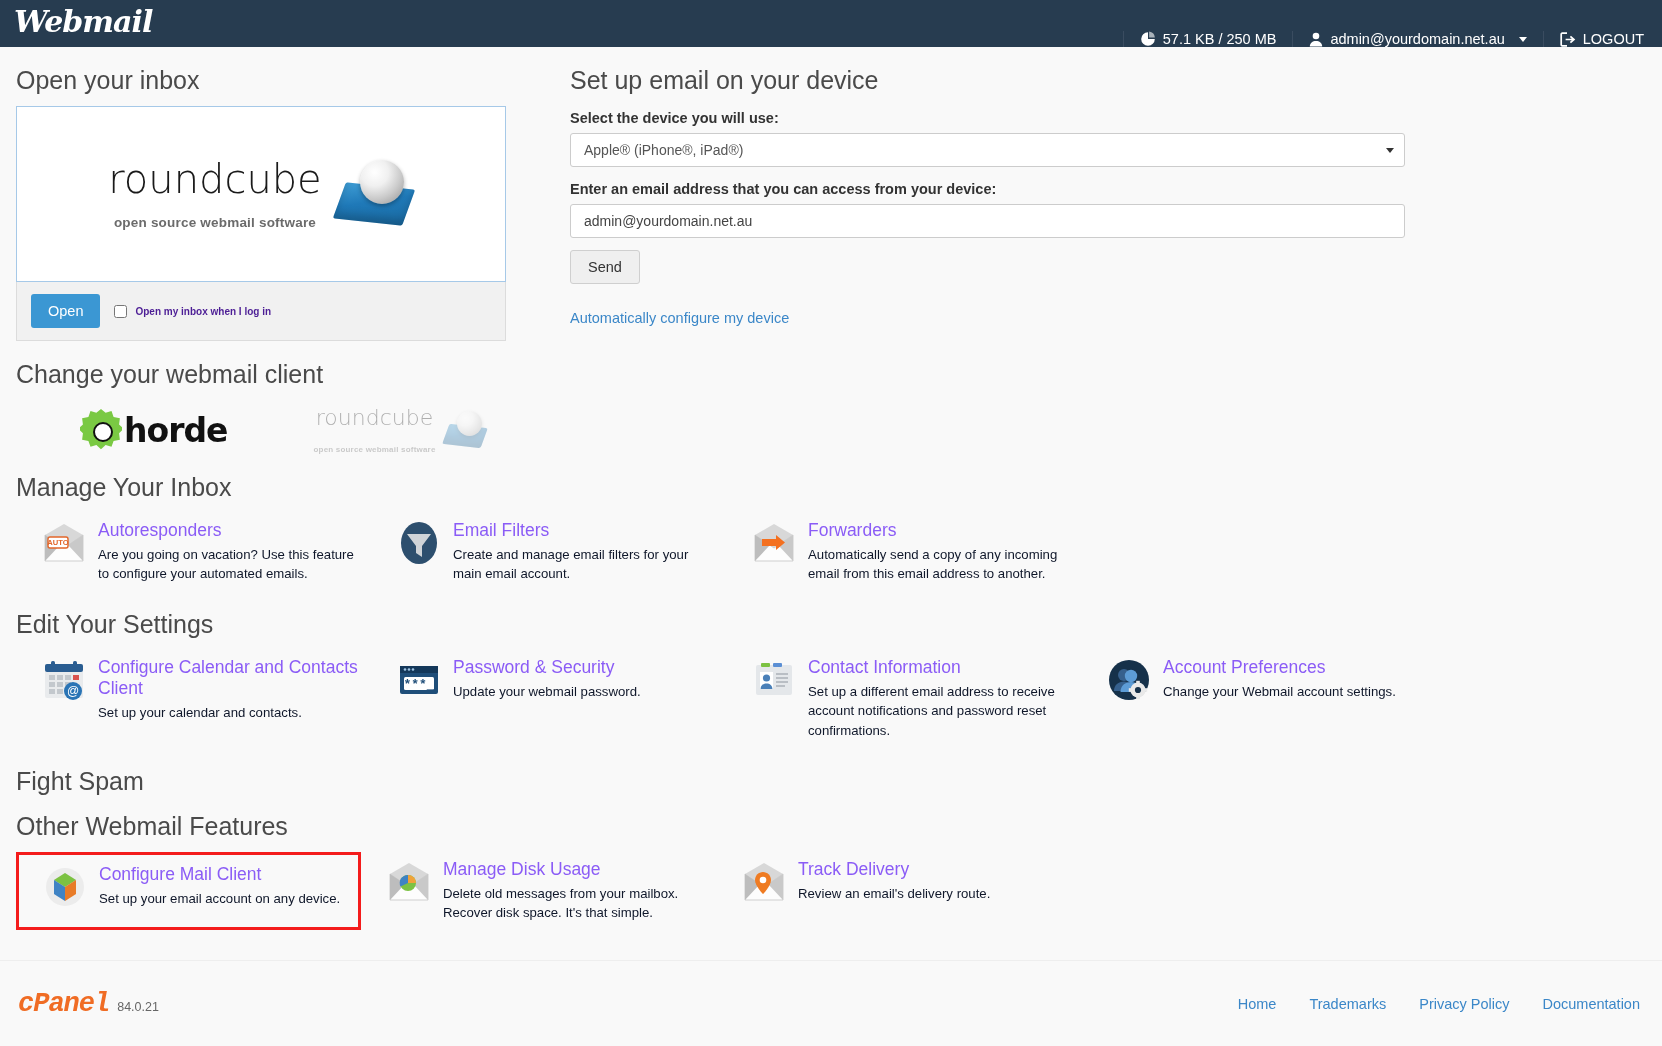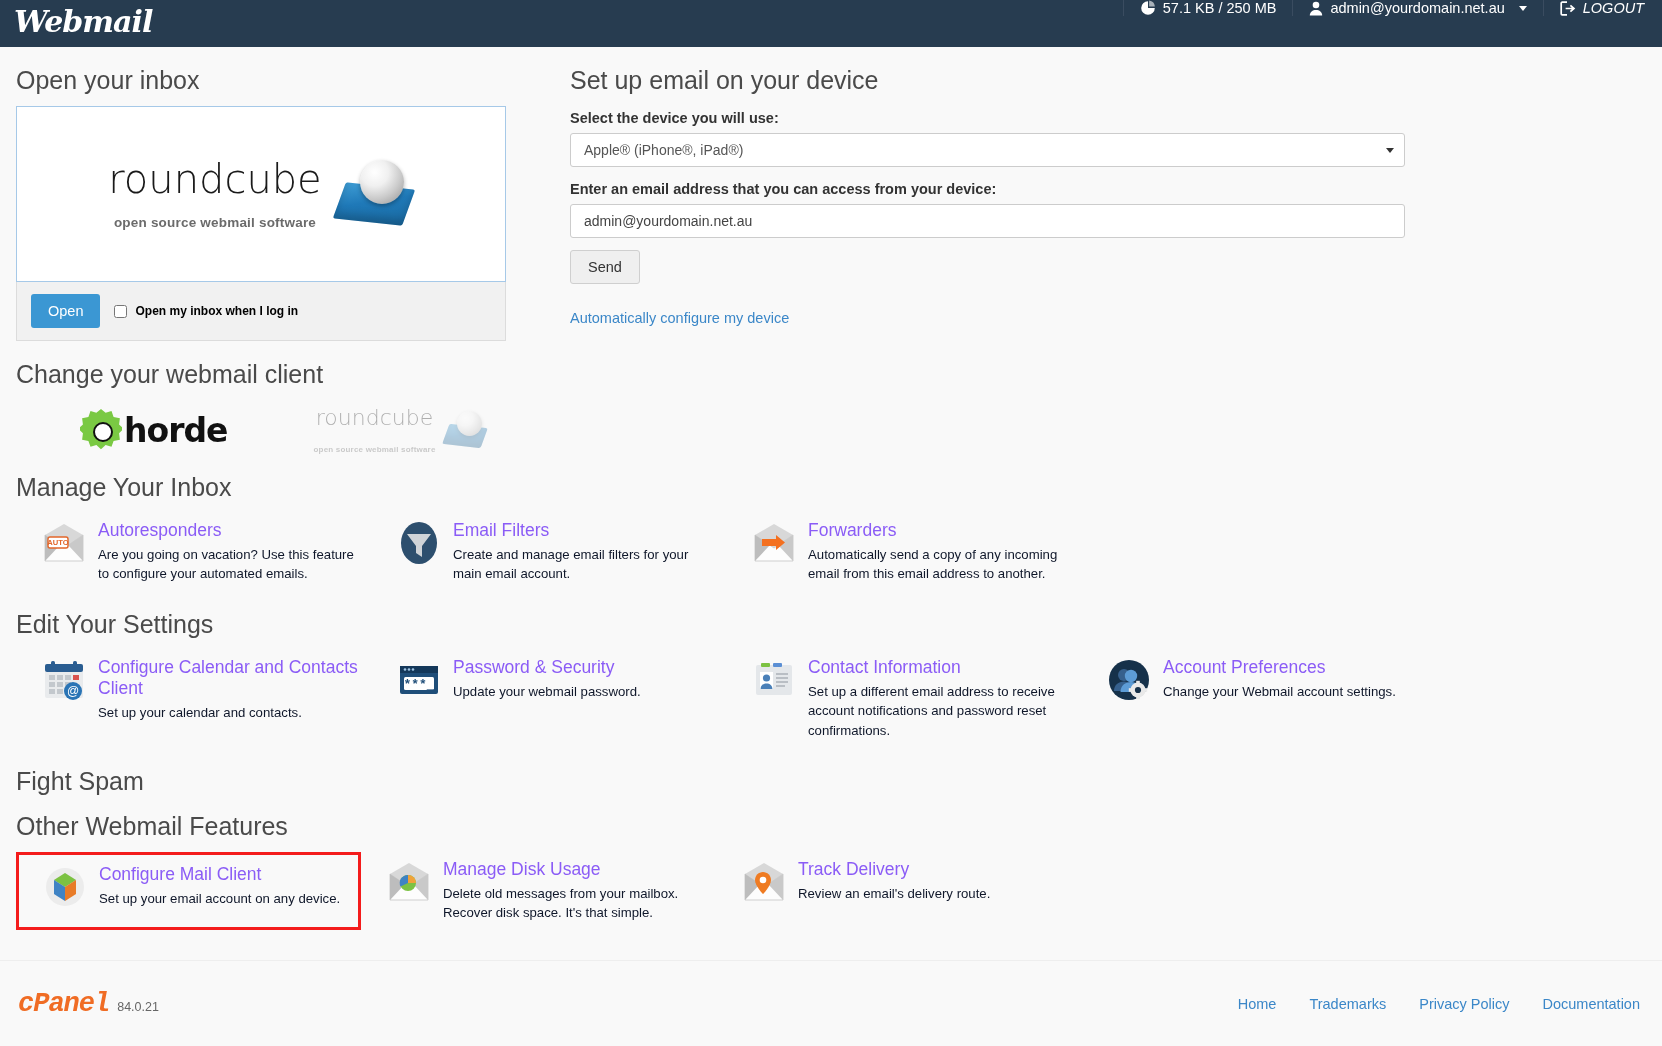--- a/index.html
+++ b/index.html
@@ -25,30 +25,30 @@
   .brand {
     font-family: "DejaVu Serif", serif;
     font-style: italic;
     font-weight: bold;
     font-size: 30px;
     letter-spacing: -1px;
     color: #ffffff;
     line-height: 1;
     padding-bottom: 3px;
   }
-  .topbar-right { display: flex; align-items: flex-start; height: 47px; }
+  .topbar-right { display: flex; align-items: flex-end; height: 47px; }
   .tb-item {
     display: flex; align-items: center; gap: 7px;
     padding: 0 16px;
     font-size: 14.5px;
     border-left: 1px solid #3a4c60;
     white-space: nowrap;
     color: #fff;
   }
-  .tb-item:last-child { padding-right: 18px; font-style: italic; }
+  .tb-item:last-child { padding-right: 18px; }
   .caret-dn {
     width: 0; height: 0;
     border-left: 4.5px solid transparent;
     border-right: 4.5px solid transparent;
     border-top: 5px solid #ffffff;
     margin-left: 7px;
   }
 
   
   .page { padding: 0 16px; }
@@ -108,21 +108,21 @@
     display: flex; align-items: center; gap: 14px;
   }
   .btn-open {
     background: #3b97d3;
     color: #fff; border: none; border-radius: 3px;
     padding: 9px 17px; font-size: 14.5px; cursor: pointer;
     font-family: "Liberation Sans", sans-serif;
   }
   .chk-row { display: flex; align-items: center; gap: 8px; }
   .chk-row input { width: 13px; height: 13px; margin: 0; }
-  .chk-label { font-size: 12px; font-weight: bold; color: #000000; }
+  .chk-label { font-size: 10px; font-weight: bold; color: #4c1d95; }
 
   
   .clients { display: flex; align-items: center; gap: 86px; padding: 6px 0 0 64px; }
   .horde { display: flex; align-items: center; gap: 2px; }
   .gear {
     width: 42px; height: 42px; position: relative;
   }
   .gear::before {
     content: ""; position: absolute; inset: 0;
     background: #7ac943;

